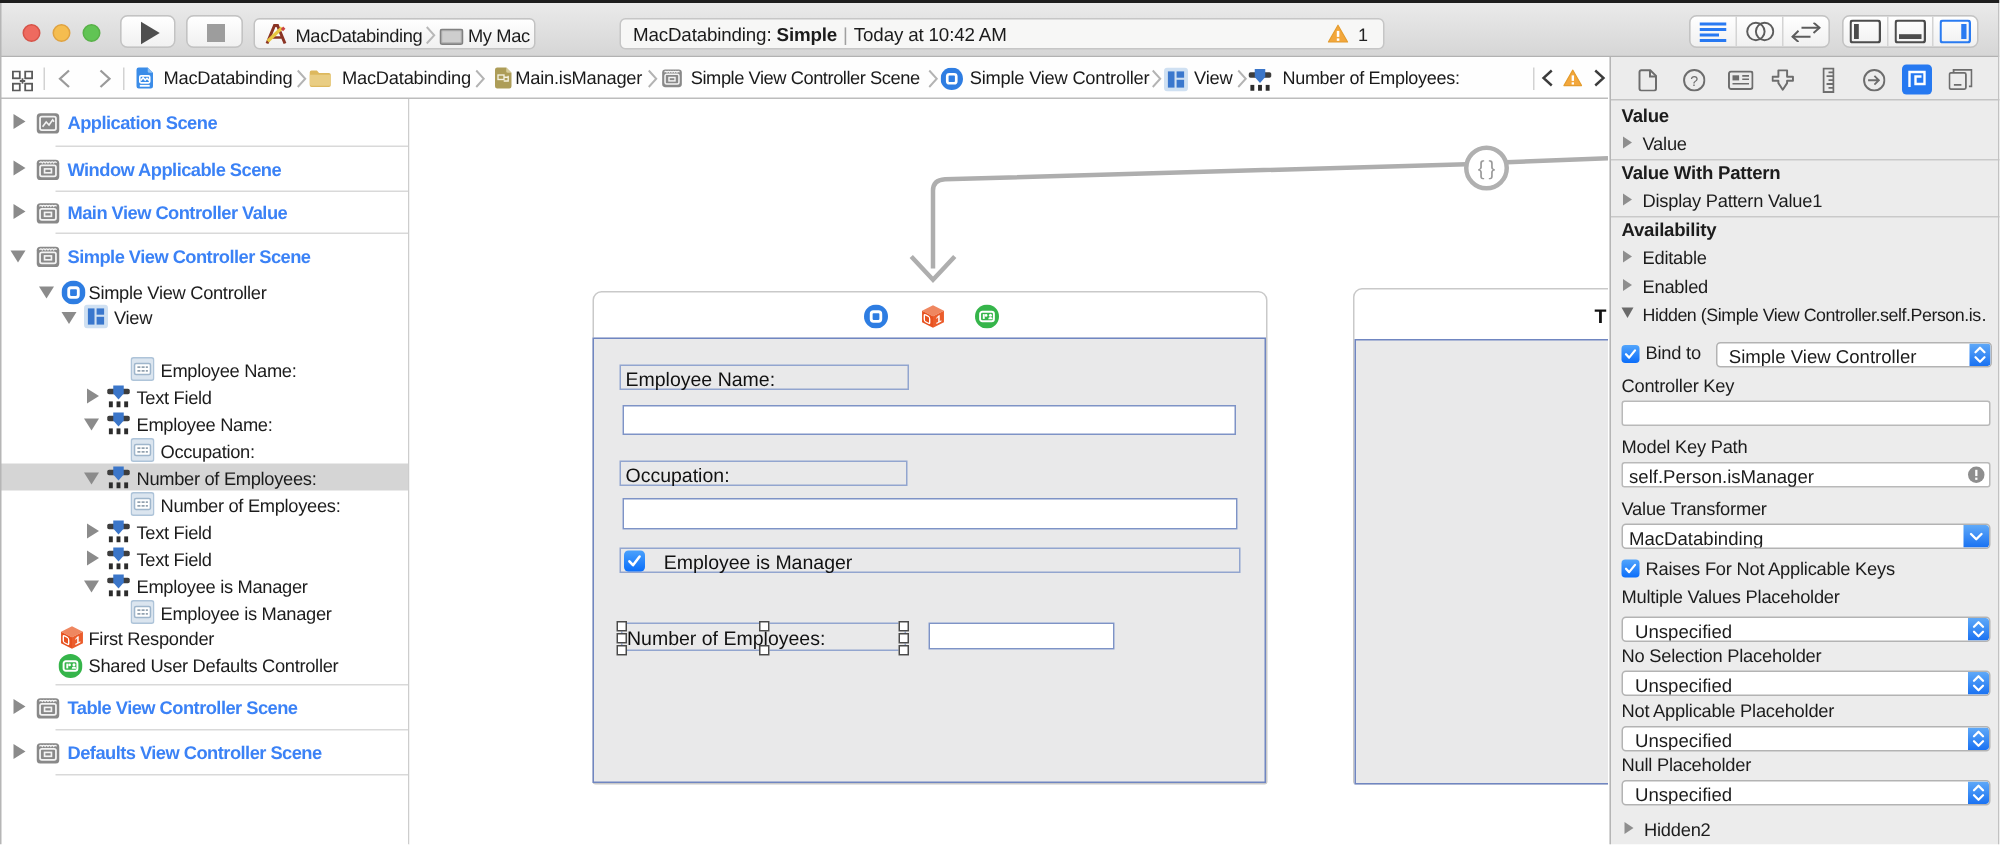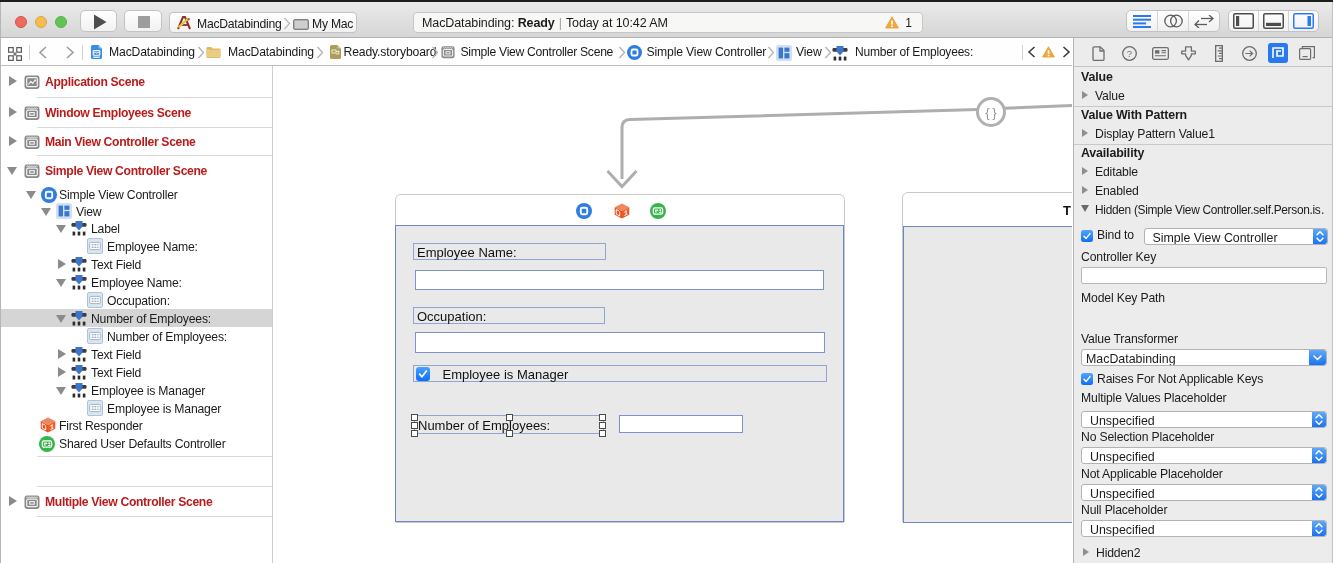--- a/index.html
+++ b/index.html
@@ -32,21 +32,21 @@
 
 
 #jumpbar { left:0; top:39px; width:1072px; height:27px; background:#fefefe; border-bottom:1px solid #bcbcbc; }
 .jtext { font-size:12.2px; color:#1a1a1a; letter-spacing:-0.15px; }
 .vbar { width:1px; height:15px; background:#d2d2d2; }
 
 
 #sidebar { left:0; top:66px; width:273px; height:497px; background:#fff; border-right:1px solid #cdcdcd; }
 .row { position:absolute; left:0; width:272px; height:18px; }
 .row .txt { position:absolute; top:2.5px; font-size:12.2px; color:#1c1c1c; letter-spacing:-0.2px; white-space:nowrap; }
-.row .txtb { position:absolute; top:2.5px; font-size:12.2px; font-weight:bold; color:#b91c1c; letter-spacing:-0.35px; white-space:nowrap; }
+.row .txtb { position:absolute; top:2.5px; font-size:12.2px; font-weight:bold; color:#3b82f6; letter-spacing:-0.35px; white-space:nowrap; }
 .row.sel { background:#d5d5d5; }
 .hsep { position:absolute; left:37px; right:0; height:1px; background:#d9d9d9; }
 .tri { position:absolute; width:0; height:0; }
 .tri.r { border-left:8px solid #8b8b8b; border-top:5px solid transparent; border-bottom:5px solid transparent; top:4px; }
 .tri.sm { border-left:6.5px solid #8e8e8e !important; border-top:4.2px solid transparent; border-bottom:4.2px solid transparent; }
 .tri.smd { border-top:7px solid #6a6a6a !important; border-left:4.5px solid transparent !important; border-right:4.5px solid transparent !important; }
 .tri.d { border-top:8px solid #8b8b8b; border-left:5px solid transparent; border-right:5px solid transparent; top:5.5px; }
 .icon16 { position:absolute; width:16px; height:16px; top:1px; }
 
 
@@ -182,21 +182,21 @@
       <span class="abs" style="left:27px;top:3.5px;font-size:12.2px;color:#1b1b1b;letter-spacing:-0.25px">MacDatabinding</span>
       <svg class="abs" style="left:113px;top:4px" width="8" height="13" viewBox="0 0 8 13">
           <path d="M1.5 1 L6.5 6.5 L1.5 12" fill="none" stroke="#b8b8b8" stroke-width="1.3"></path>
         </svg>
       <svg class="abs" style="left:123px;top:5.5px" width="16" height="11">
           <use href="#i-mymac"></use>
         </svg>
       <span class="abs" style="left:142px;top:3.5px;font-size:12.2px;color:#1b1b1b;letter-spacing:-0.25px">My Mac</span>
     </div>
     <div id="statusbar" class="abs">
-      <span id="statustext" class="abs">MacDatabinding: <b>Ready</b><span class="sep">|</span>Today at 10:42 AM</span>
+      <span id="statustext" class="abs">MacDatabinding: <b>Simple</b><span class="sep">|</span>Today at 10:42 AM</span>
       <span id="warnbadge" class="abs"><svg style="vertical-align:-2px" width="14" height="13">
             <use href="#i-warn"></use>
           </svg>&nbsp; 1</span>
     </div>
     <div id="seg-editor" class="seg abs">
       <div>
           <svg width="18" height="14" viewBox="0 0 18 14">
             <g stroke="#2879f2" stroke-width="2">
               <path d="M0 2 h18"></path>
               <path d="M0 5.7 h18"></path>
@@ -273,21 +273,21 @@
     <svg class="abs" style="left:206px;top:7px" width="15" height="13">
         <use href="#i-folder"></use>
       </svg>
     <span class="jtext abs" style="left:228px;top:6px">MacDatabinding</span>
     <svg class="abs" style="left:316px;top:7px" width="8" height="13" viewBox="0 0 8 13">
         <path d="M1.5 1 L6.5 6.5 L1.5 12" fill="none" stroke="#b3b3b3" stroke-width="1.3"></path>
       </svg>
     <svg class="abs" style="left:328.5px;top:5px" width="13" height="16">
         <use href="#i-sbdoc"></use>
       </svg>
-    <span class="jtext abs" style="left:343.5px;top:6px">Ready.storyboard</span>
+    <span class="jtext abs" style="left:343.5px;top:6px">Main.isManager</span>
     <svg class="abs" style="left:431px;top:7px" width="8" height="13" viewBox="0 0 8 13">
         <path d="M1.5 1 L6.5 6.5 L1.5 12" fill="none" stroke="#b3b3b3" stroke-width="1.3"></path>
       </svg>
     <svg class="abs" style="left:441px;top:6px" width="14" height="14">
         <use href="#i-scene"></use>
       </svg>
     <span class="jtext abs" style="left:460.5px;top:6px;letter-spacing:-0.3px">Simple View Controller Scene</span>
     <svg class="abs" style="left:617.5px;top:7px" width="8" height="13" viewBox="0 0 8 13">
         <path d="M1.5 1 L6.5 6.5 L1.5 12" fill="none" stroke="#b3b3b3" stroke-width="1.3"></path>
       </svg>
@@ -327,29 +327,29 @@
           <use href="#i-appscene"></use>
         </svg>
         <span class="txtb" style="left:45px">Application Scene</span>
       </div>
     <div class="hsep" style="top:31px"></div>
     <div class="row" style="top:37px">
         <i class="tri r" style="left:9px"></i>
         <svg class="icon16" style="left:24px;top:2px" width="15" height="15">
           <use href="#i-scene"></use>
         </svg>
-        <span class="txtb" style="left:45px">Window Employees Scene</span>
+        <span class="txtb" style="left:45px">Window Applicable Scene</span>
       </div>
     <div class="hsep" style="top:61px"></div>
     <div class="row" style="top:66px">
         <i class="tri r" style="left:9px"></i>
         <svg class="icon16" style="left:24px;top:2px" width="15" height="15">
           <use href="#i-scene"></use>
         </svg>
-        <span class="txtb" style="left:45px">Main View Controller Scene</span>
+        <span class="txtb" style="left:45px">Main View Controller Value</span>
       </div>
     <div class="hsep" style="top:89px"></div>
     <div class="row" style="top:95px">
         <i class="tri d" style="left:7px"></i>
         <svg class="icon16" style="left:24px;top:2px" width="15" height="15">
           <use href="#i-scene"></use>
         </svg>
         <span class="txtb" style="left:45px">Simple View Controller Scene</span>
       </div>
     <div class="row" style="top:119px">
@@ -359,27 +359,20 @@
         </svg>
         <span class="txt" style="left:59px">Simple View Controller</span>
       </div>
     <div class="row" style="top:136px">
         <i class="tri d" style="left:41px"></i>
         <svg class="icon16" style="left:56px" width="15" height="15">
           <use href="#i-view"></use>
         </svg>
         <span class="txt" style="left:76px">View</span>
       </div>
-    <div class="row" style="top:153px">
-        <i class="tri d" style="left:56px"></i>
-        <svg class="icon16" style="left:71px" width="16" height="16">
-          <use href="#i-widget"></use>
-        </svg>
-        <span class="txt" style="left:91px">Label</span>
-      </div>
     <div class="row" style="top:171px">
         <svg class="icon16" style="left:87px" width="16" height="16">
           <use href="#i-cell"></use>
         </svg>
         <span class="txt" style="left:107px">Employee Name:</span>
       </div>
     <div class="row" style="top:189px">
         <i class="tri r" style="left:58px"></i>
         <svg class="icon16" style="left:71px" width="16" height="16">
           <use href="#i-widget"></use>
@@ -445,27 +438,34 @@
         </svg>
         <span class="txt" style="left:59px">First Responder</span>
       </div>
     <div class="row" style="top:368px">
         <svg class="icon16" style="left:39px;top:2px" width="15" height="15">
           <use href="#i-sudc"></use>
         </svg>
         <span class="txt" style="left:59px">Shared User Defaults Controller</span>
       </div>
     <div class="hsep" style="top:390px"></div>
+    <div class="row" style="top:396px">
+        <i class="tri r" style="left:9px"></i>
+        <svg class="icon16" style="left:24px;top:2px" width="15" height="15">
+          <use href="#i-scene"></use>
+        </svg>
+        <span class="txtb" style="left:45px">Table View Controller Scene</span>
+      </div>
     <div class="hsep" style="top:420px"></div>
     <div class="row" style="top:426px">
         <i class="tri r" style="left:9px"></i>
         <svg class="icon16" style="left:24px;top:2px" width="15" height="15">
           <use href="#i-scene"></use>
         </svg>
-        <span class="txtb" style="left:45px">Multiple View Controller Scene</span>
+        <span class="txtb" style="left:45px">Defaults View Controller Scene</span>
       </div>
     <div class="hsep" style="top:450px"></div>
   </div>
   <div id="canvas" class="abs">
     <svg class="abs" style="left:0;top:0" width="799" height="497" viewBox="0 0 799 497">
       <g fill="none" stroke="#aeaeae" stroke-width="3">
         <path d="M349 113 L349 61 Q349 54 357 53.5 L704.6 43.5"></path>
         <path d="M731.5 42.2 L799 39.5"></path>
         <path d="M334.5 105 L349 120.5 L363.5 105"></path>
       </g>
@@ -568,20 +568,27 @@
     <span class="lbl ins abs" style="left:23px;top:190px">Bind to</span>
     <div class="ipopup abs" style="left:69.5px;top:190px;width:184px;height:16.5px">
         <span class="abs" style="left:8px;top:1.5px">Simple View Controller</span>
       <div class="cap" style="width:14px;height:14.5px"><svg width="14" height="15" viewBox="0 0 14 15">
             <path d="M4 5.8 L7 2.8 L10 5.8 M4 9.2 L7 12.2 L10 9.2" fill="none" stroke="#fff" stroke-width="1.5" stroke-linecap="round" stroke-linejoin="round"></path>
           </svg></div>
       </div>
     <span class="lbl ins abs" style="top:212px">Controller Key</span>
     <div class="ifield abs" style="top:229px"></div>
     <span class="lbl ins abs" style="top:253px">Model Key Path</span>
+    <div class="ifield abs" style="top:270px">
+        <span class="abs" style="left:4px;top:1.5px">self.Person.isManager</span>
+      <div class="abs" style="right:3px;top:2px;width:11px;height:11px;border-radius:50%;background:#8e8e8e"><svg width="11" height="11" viewBox="0 0 11 11">
+            <rect x="4.8" y="2.2" width="1.5" height="4.2" fill="#fff"></rect>
+            <rect x="4.8" y="7.4" width="1.5" height="1.5" fill="#fff"></rect>
+          </svg></div>
+      </div>
     <span class="lbl ins abs" style="top:294px">Value Transformer</span>
     <div class="ipopup abs" style="top:311px;height:16.5px">
         <span class="abs" style="left:4px;top:1.5px">MacDatabinding</span>
       <div class="cap" style="width:17px;height:14.5px"><svg width="17" height="15" viewBox="0 0 17 15">
             <path d="M5 6 L8.5 9.5 L12 6" fill="none" stroke="#fff" stroke-width="1.6" stroke-linecap="round" stroke-linejoin="round"></path>
           </svg></div>
       </div>
     <div class="cb abs" style="left:7px;top:335px">
         <svg width="12" height="12" viewBox="0 0 12 12">
           <path d="M3 6.2 L5.1 8.4 L9 3.6" fill="none" stroke="#fff" stroke-width="1.5" stroke-linecap="round" stroke-linejoin="round"></path>

